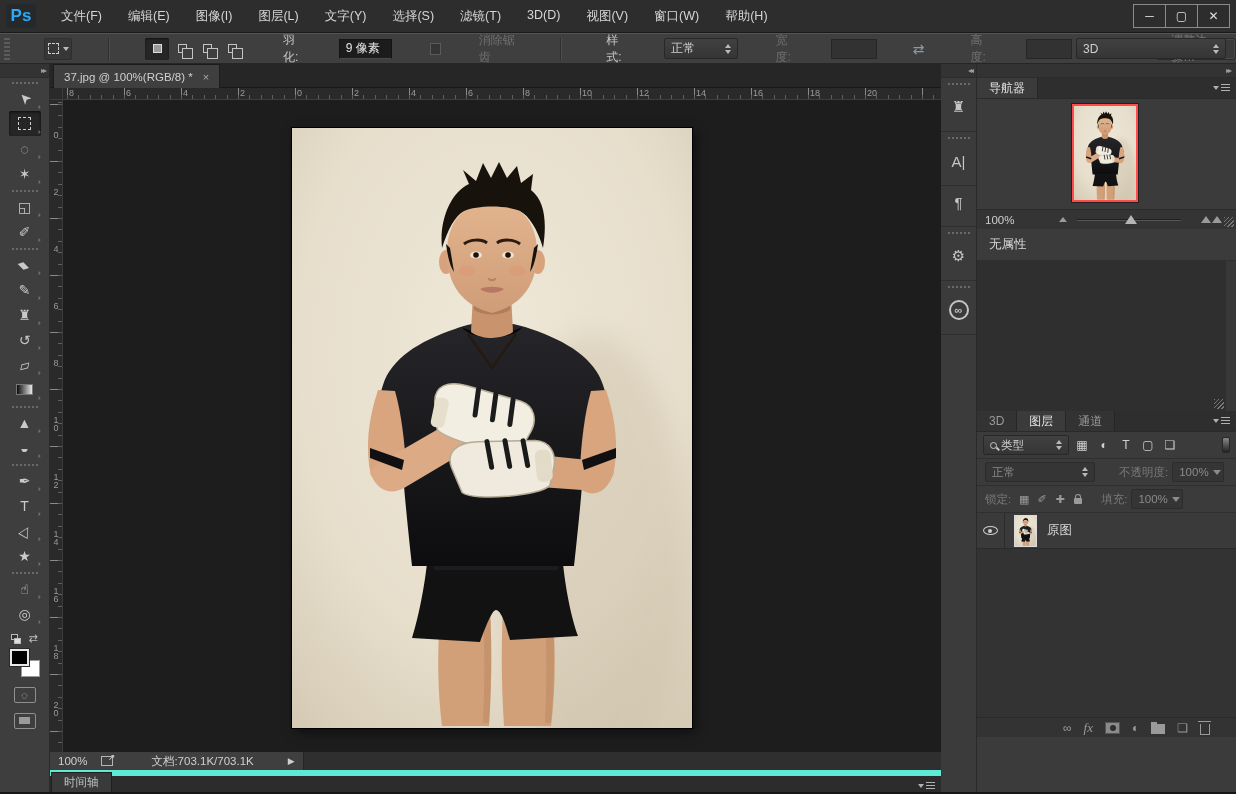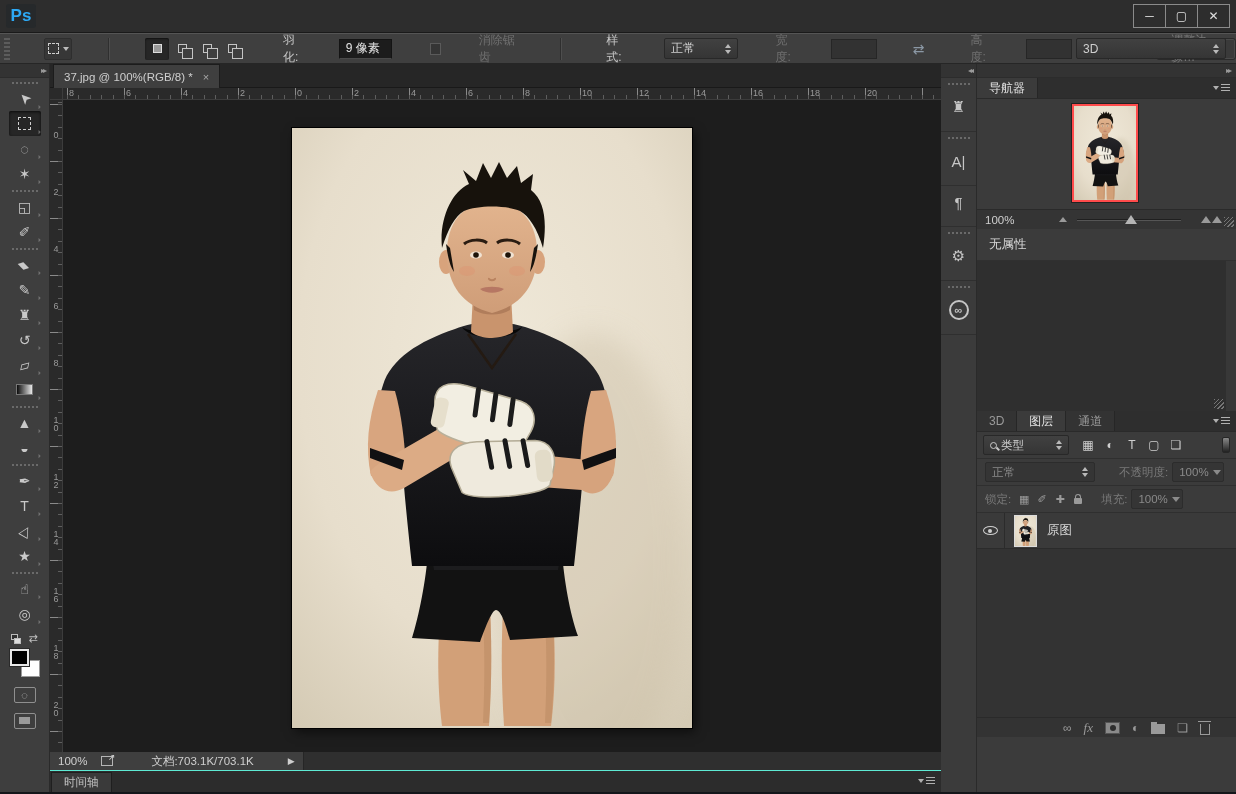--- a/index.html
+++ b/index.html
@@ -114,21 +114,21 @@
   
   .statusbar{position:absolute;left:0;top:688px;width:891px;height:18px;background:#2f2f2f;
              display:flex;align-items:center;font-size:11.5px;color:#cfcfcf;}
   .status-inset{height:18px;background:#3f3f3f;display:flex;align-items:center;padding:0 8px;border-right:1px solid #262626;}
   .share-ico{width:12px;height:10px;border:1px solid #b5b5b5;position:relative;margin:0 10px 0 14px;}
   .share-ico i{position:absolute;right:-3px;top:-5px;color:#cfcfcf;font-size:9px;font-style:normal;}
   .status-doc{margin-left:28px;}
   .status-play{color:#cfcfcf;font-size:9px;margin-left:34px;}
   
   .timelinebar{position:absolute;left:0;top:706px;width:891px;height:22px;background:#2c2c2c;
-               border-top:1px solid #5eead4;display:flex;align-items:flex-end;text-align:right;}
+               border-top:6px solid #5eead4;display:flex;align-items:flex-end;text-align:right;}
   .tl-tab{height:20px;background:#3a3a3a;border:1px solid #1f1f1f;border-bottom:none;color:#c0c0c0;
           font-size:11.5px;display:flex;align-items:center;padding:0 12px;margin-left:1px;}
   .tl-menu{position:absolute;right:6px;top:6px;}
 
   
   .pmenu{display:flex;align-items:center;gap:2px;}
   .pmenu .tri{width:0;height:0;border-left:3px solid transparent;border-right:3px solid transparent;
               border-top:4px solid #b0b0b0;}
   .pmenu .lines{width:9px;height:7px;
       background:repeating-linear-gradient(to bottom,#b0b0b0 0 1px,transparent 1px 3px);}
@@ -172,21 +172,21 @@
   .nav-track{position:absolute;left:4px;right:4px;top:9px;height:2px;background:#1f1f1f;border-bottom:1px solid #555;}
   .nav-thumbtri{position:absolute;left:46%;top:5px;width:0;height:0;border-left:6px solid transparent;
                 border-right:6px solid transparent;border-bottom:9px solid #b5b5b5;}
   .corner-grip{position:absolute;right:2px;bottom:2px;width:10px;height:10px;
       background:repeating-linear-gradient(135deg,#777 0 1px,transparent 1px 3px);}
   .props-msg{height:32px;display:flex;align-items:center;padding-left:12px;color:#d6d6d6;font-size:12.5px;
              background:#3b3b3b;border-bottom:1px solid #303030;}
   .props-body{height:150px;background:#2f2f2f;border-right:10px solid #383838;position:relative;}
 
   
-  .filter-row{height:27px;display:flex;align-items:center;padding:0 6px;gap:8px;background:#3b3b3b;
+  .filter-row{height:27px;display:flex;align-items:center;padding:0 6px;gap:2px;background:#3b3b3b;
               border-bottom:1px solid #2f2f2f;}
   .type-combo{width:86px;height:20px;font-size:11.5px;gap:4px;}
   .mag-ico{width:7px;height:7px;border:1.5px solid #c9c9c9;border-radius:50%;position:relative;flex:none;}
   .mag-ico::after{content:"";position:absolute;left:5px;top:5px;width:4px;height:1.5px;background:#c9c9c9;
                   transform:rotate(45deg);}
   .filter-ico{width:22px;height:20px;display:flex;align-items:center;justify-content:center;color:#cfcfcf;
               font-size:12px;}
   .filter-toggle{width:8px;height:16px;margin-left:auto;border:1px solid #262626;border-radius:2px;
                  background:linear-gradient(#888,#222);}
   .blend-row,.lock-row{height:27px;display:flex;align-items:center;padding:0 8px;font-size:11.5px;
@@ -302,20 +302,33 @@
       <path d="M197 150 C196 153 204 153 203 150" stroke="#b9825f" stroke-width="2" fill="none"></path>
       <path d="M188 161 C194 158 206 158 212 161 C206 166 194 166 188 161 Z" fill="#b67763"></path>
     </symbol>
   </defs>
 </svg>
 
 <div id="app">
 
   <div class="menubar">
     <div class="ps-logo">Ps</div>
+    <div class="menu-items" id="menu-items">
+        <div class="menu-item">文件(F)</div>
+        <div class="menu-item">编辑(E)</div>
+        <div class="menu-item">图像(I)</div>
+        <div class="menu-item">图层(L)</div>
+        <div class="menu-item">文字(Y)</div>
+        <div class="menu-item">选择(S)</div>
+        <div class="menu-item">滤镜(T)</div>
+        <div class="menu-item">3D(D)</div>
+        <div class="menu-item">视图(V)</div>
+        <div class="menu-item">窗口(W)</div>
+        <div class="menu-item">帮助(H)</div>
+      </div>
     <div class="win-controls">
       <div class="win-btn">─</div>
       <div class="win-btn">▢</div>
       <div class="win-btn">✕</div>
     </div>
   </div>
 
   <div class="optionsbar">
     <div class="ob-grip"></div>
     <div class="tool-preset">

